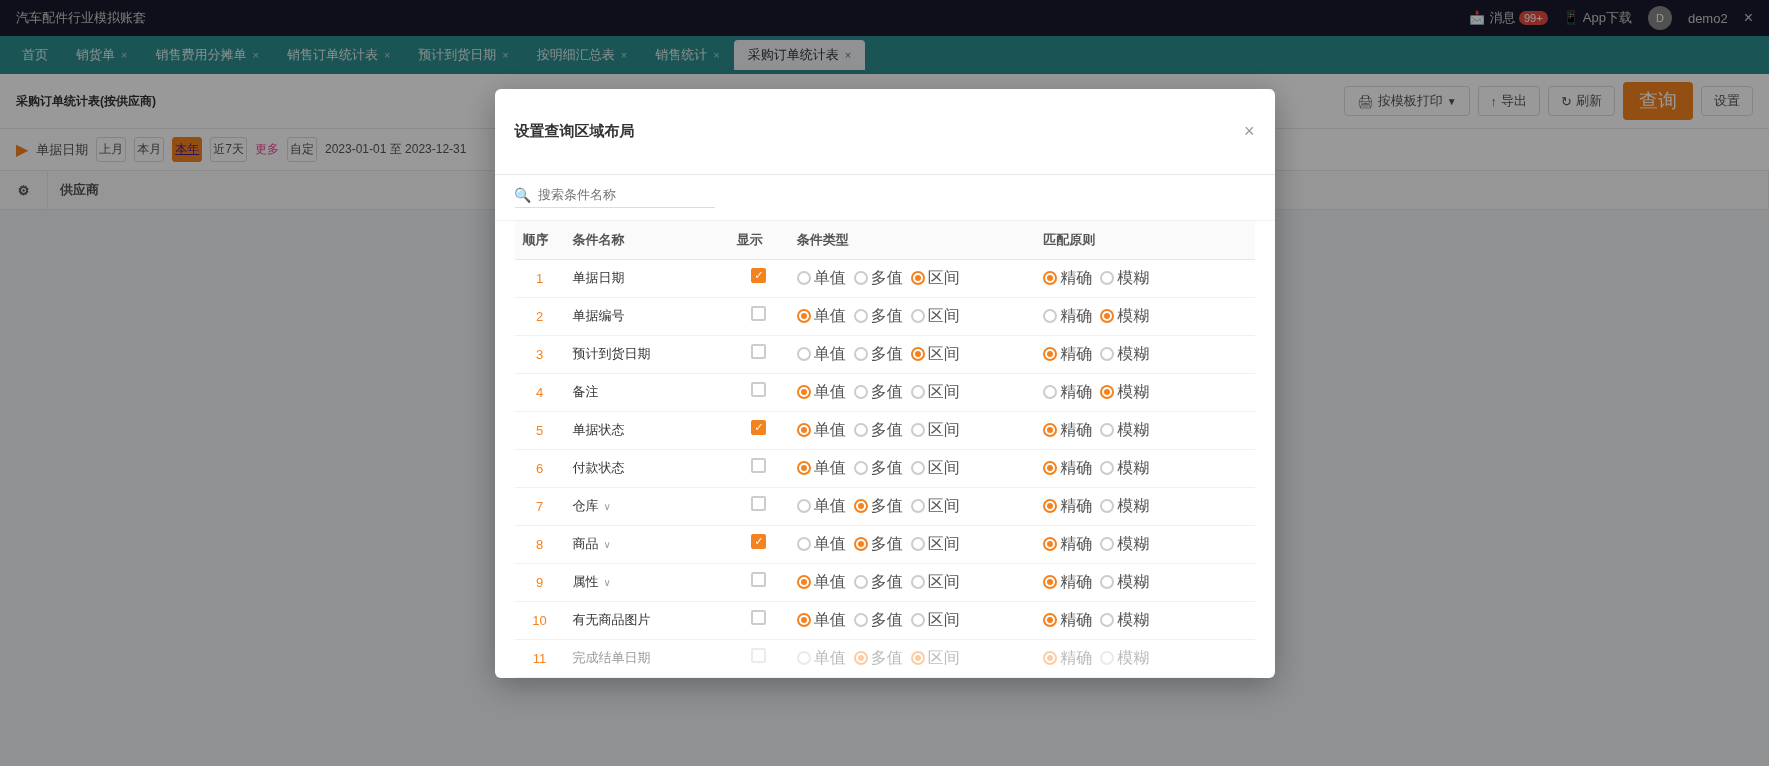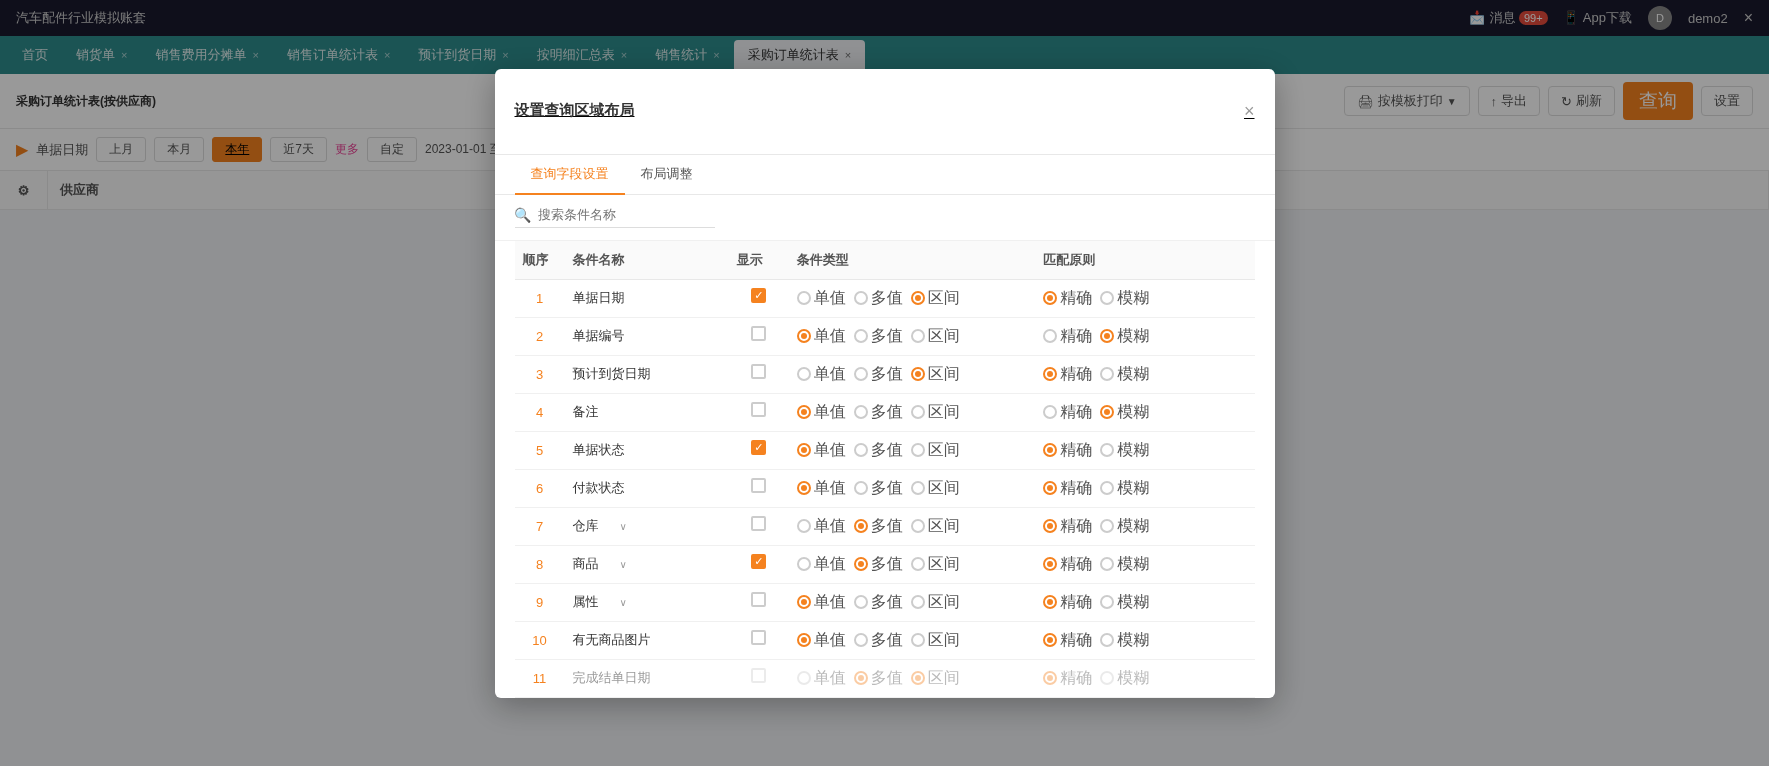--- a/index.html
+++ b/index.html
@@ -85,31 +85,31 @@
       background: white;
       padding: 8px 16px;
       display: flex;
       align-items: center;
       gap: 8px;
       border-bottom: 1px solid #e8e8e8;
     }
     .filter-toggle { color: #f5821f; cursor: pointer; font-size: 16px; }
     .filter-label { color: #555; font-size: 13px; }
     .filter-btn {
-      padding: 3px 12px;
+      padding: 3px 2px;
       border: 1px solid #ddd;
       border-radius: 3px;
       background: white;
       cursor: pointer;
       font-size: 12px;
       color: #555;
     }
     .filter-btn.active {
       background: #f5821f;
-      color: #000000;
+      color: #4c1d95;
       border-color: #f5821f;
       text-decoration: underline;
     }
     .filter-date { color: #555; font-size: 12px; }
     .filter-more { color: #ec4899; font-size: 12px; cursor: pointer; }
 
     
     .table-area {
       background: white;
       margin: 0;
@@ -147,23 +147,22 @@
       width: 780px;
       max-height: 680px;
       display: flex;
       flex-direction: column;
       box-shadow: 0 8px 32px rgba(0,0,0,0.3);
     }
     .dialog-header {
       padding: 32px 20px;
       border-bottom: 1px solid #e8e8e8;
       display: flex;
-      align-items: flex-start;
+      align-items: center;
       justify-content: space-between;
-      text-decoration: underline;
     }
     .dialog-title { font-size: 15px; font-weight: bold; color: #333; }
     .dialog-close { cursor: pointer; color: #999; font-size: 18px; }
 
     
     .dialog-tabs {
       display: flex;
       padding: 0 20px;
       border-bottom: 1px solid #e8e8e8;
       gap: 0;
@@ -304,21 +303,21 @@
       padding: 7px 24px;
       border: none;
       border-radius: 4px;
       background: #f5821f;
       color: white;
       cursor: pointer;
       font-size: 13px;
       font-weight: 500;
     }
 
-    .name-with-arrow { display: flex; align-items: center; gap: 21px; }
+    .name-with-arrow { display: flex; align-items: center; gap: 5px; }
     .arrow-down { font-size: 10px; color: #999; }
   </style>
 </head>
 <body>
 
 <div class="top-nav">
   <span class="top-nav-left">汽车配件行业模拟账套</span>
   <div class="top-nav-right">
     <span>
       <span>📩</span>
@@ -411,28 +410,20 @@
 </div>
 
 <div class="overlay">
   <div class="dialog">
 
     <div class="dialog-header">
       <span class="dialog-title">设置查询区域布局</span>
       <span class="dialog-close">×</span>
     </div>
 
-    <div class="dialog-tabs">
-      <div class="dialog-tab active">
-        <span>查询字段设置</span>
-      </div>
-      <div class="dialog-tab">
-        <span>布局调整</span>
-      </div>
-    </div>
 
     <div class="search-box">
       <div class="search-input-wrap">
         <span class="search-icon">🔍</span>
         <input class="search-input" type="text" placeholder="搜索条件名称" style="">
       </div>
     </div>
 
     <div class="config-table">
       <table>

